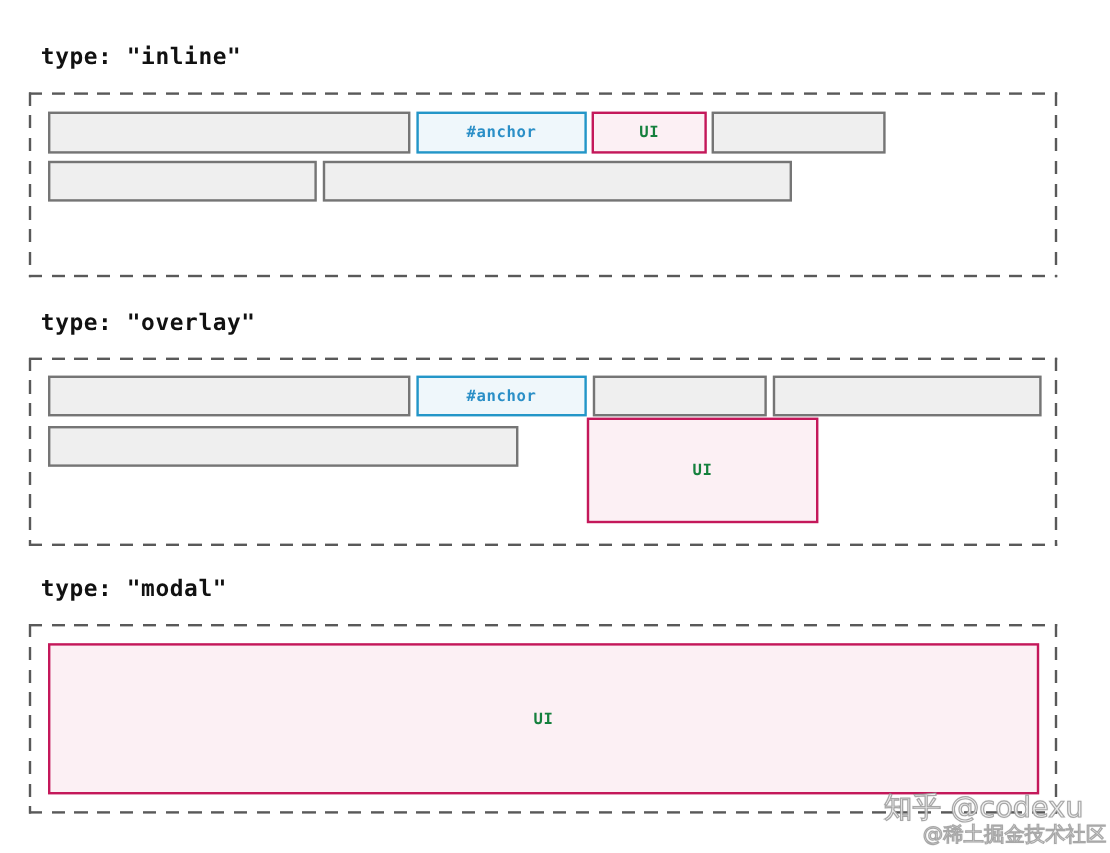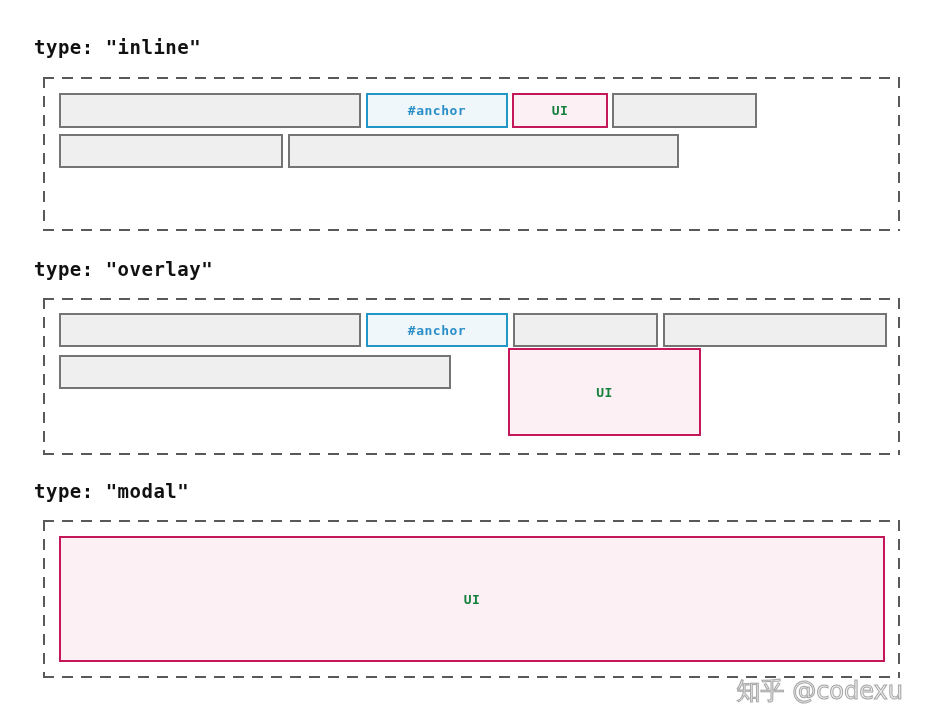--- a/index.html
+++ b/index.html
@@ -17,21 +17,21 @@
     font-weight:bold;
     font-size:19px;
     line-height:22px;
     color:#111111;
     letter-spacing:0.5px;
     white-space:pre;
   }
   
   .frame{
     position:absolute;
-    left:43px;
+    left:24px;
     width:857px;
     box-sizing:border-box;
     background-image:
       repeating-linear-gradient(90deg,#595959 0 11px,transparent 11px 19px),
       repeating-linear-gradient(180deg,#595959 0 11px,transparent 11px 19px),
       repeating-linear-gradient(90deg,#595959 0 11px,transparent 11px 19px),
       repeating-linear-gradient(180deg,#595959 0 11px,transparent 11px 19px);
     background-size:100% 2px,2px 100%,100% 2px,2px 100%;
     background-position:0 0,100% 0,0 100%,0 0;
     background-repeat:no-repeat;
@@ -115,15 +115,16 @@
   <div class="section-title" style="top:480px">type: "modal"</div>
 
   <div class="frame" style="top:520px;height:158px">
     <div class="box ui" style="left:16px;top:16px;width:826px;height:126px">
       <span>UI</span>
     </div>
   </div>
 
   <div class="watermark">
     <div class="wm-line1">知乎 @codexu</div>
+    <div class="wm-line2">@稀土掘金技术社区</div>
   </div>
 
 </div>
 
 </body></html>

